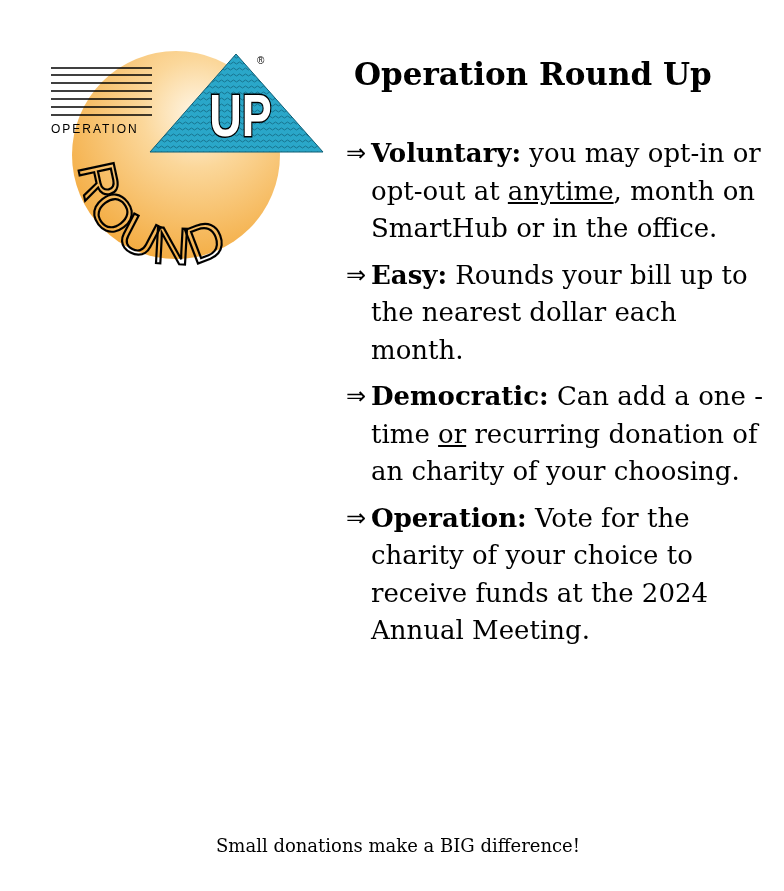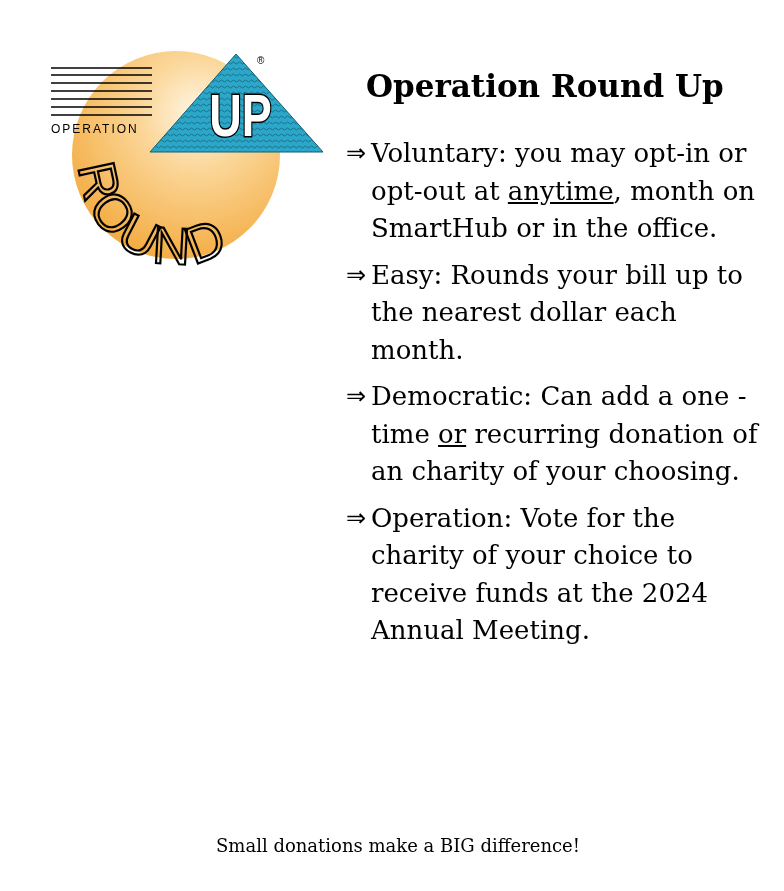--- a/index.html
+++ b/index.html
@@ -1,24 +1,24 @@
 <!DOCTYPE html>
 <html><head>
 <meta charset="utf-8">
 <style>
   html, body { margin: 0; padding: 0; background: #ffffff; }
   body { width: 784px; height: 891px; position: relative; overflow: hidden;
          font-family: "DejaVu Serif", "Liberation Serif", serif; color: #000; }
   .logo { position: absolute; left: 40px; top: 42px; width: 290px; height: 230px; }
   .title { position: absolute; left: 354px; top: 56px; font-size: 31px; font-weight: bold;
-           margin: 12px; letter-spacing: 0px; }
+           margin: 0; letter-spacing: 0px; }
   .list { position: absolute; left: 346px; top: 135px; width: 420px; margin: 0; padding: 0; list-style: none; }
   .item { position: relative; padding-left: 25px; font-size: 26px; line-height: 37.5px; margin-bottom: 9px; }
   .arrow { position: absolute; left: 0; top: 0; font-family: "DejaVu Sans", sans-serif; font-size: 24px; }
-  .label { font-weight: normal; }
+  .label { font-weight: bold; }
   .u { text-decoration: underline; }
   .footer { position: absolute; left: 0; width: 796px; top: 835px; text-align: center; font-size: 18px; }
 </style>
 </head>
 <body>
 
 <svg class="logo" viewBox="0 0 290 230" xmlns="http://www.w3.org/2000/svg">
   <defs>
     <radialGradient id="sun" cx="0.6" cy="0.3" r="0.75">
       <stop offset="0" stop-color="#fff6e6"></stop>

